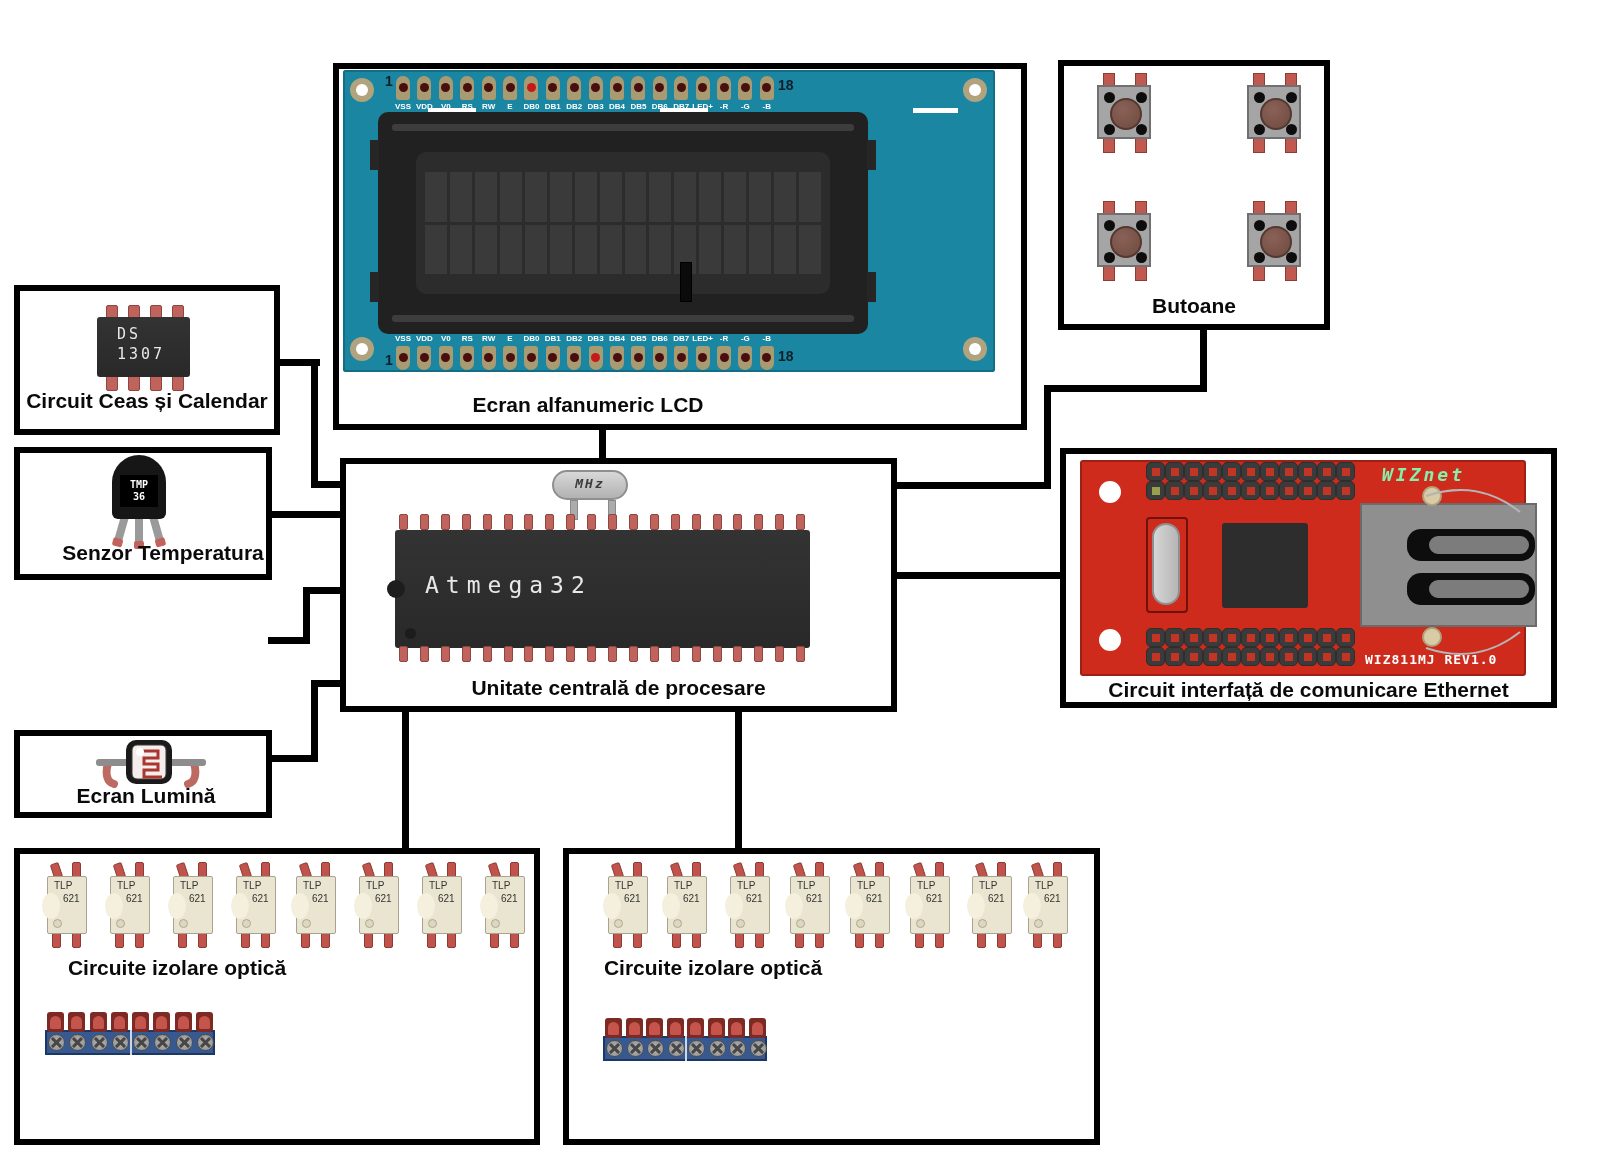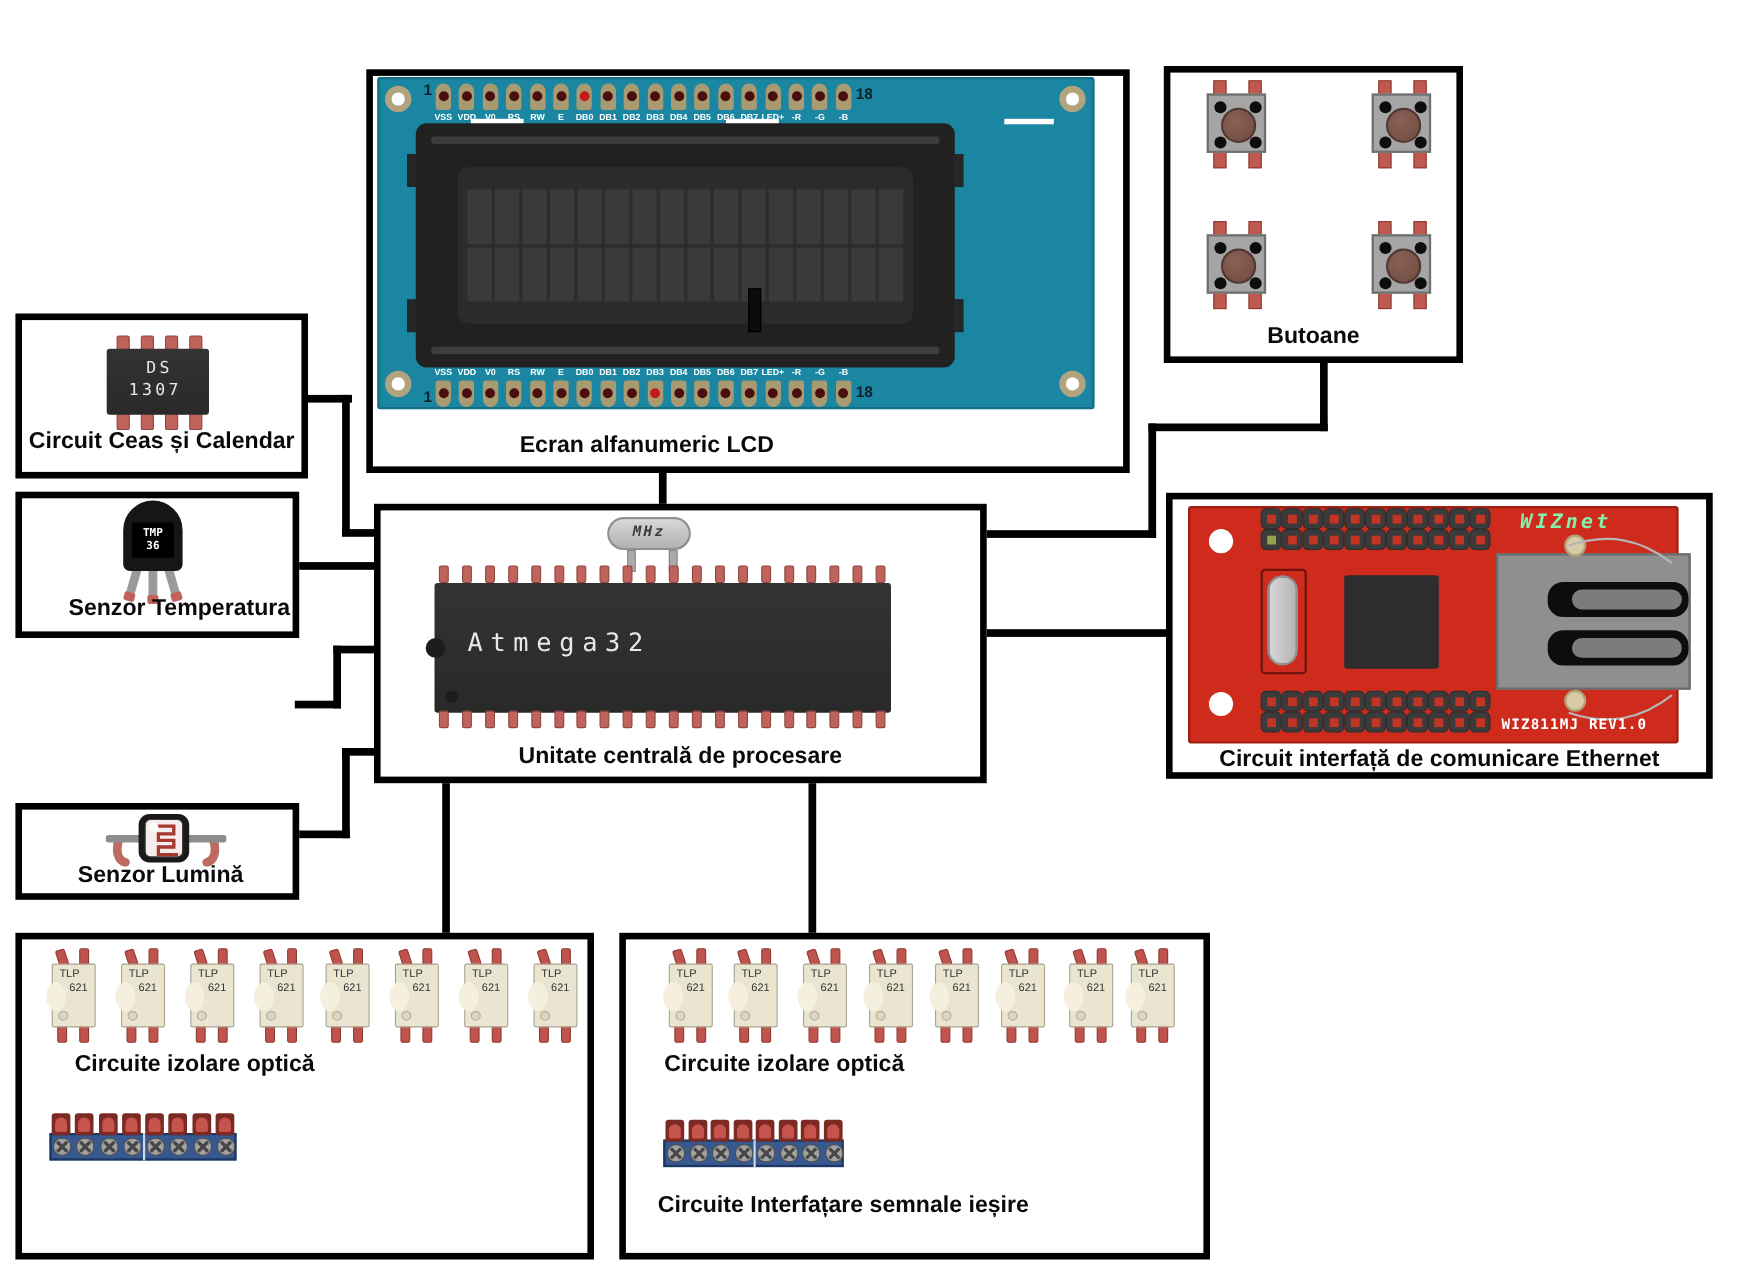--- a/index.html
+++ b/index.html
@@ -400,21 +400,21 @@
         <div class="cpin" style="left: 86px; top: 14px; width: 12px;"></div>
         <div class="cpin" style="left: 86px; top: 84px; width: 12px;"></div>
         <div class="cpin" style="left: 108px; top: 14px; width: 12px;"></div>
         <div class="cpin" style="left: 108px; top: 84px; width: 12px;"></div>
         <div class="cpin" style="left: 130px; top: 14px; width: 12px;"></div>
         <div class="cpin" style="left: 130px; top: 84px; width: 12px;"></div>
         <div class="cpin" style="left: 152px; top: 14px; width: 12px;"></div>
         <div class="cpin" style="left: 152px; top: 84px; width: 12px;"></div>
       </div>
     <div class="chipbody" style="left:77px;top:26px;width:93px;height:60px;">
-      <div class="chiptext mono" style="left:20px;top:8px;font-size:15px;letter-spacing:3px;margin-left:16px;">DS</div>
+      <div class="chiptext mono" style="left:20px;top:8px;font-size:15px;letter-spacing:3px;">DS</div>
       <div class="chiptext mono" style="left:20px;top:28px;font-size:15px;letter-spacing:3px;">1307</div>
     </div>
     <div class="lbl" style="left:0;top:98px;width:254px;">Circuit Ceas și Calendar</div>
   </div>
 
   <div class="box" style="left:14px;top:447px;width:258px;height:133px;">
     <div style="position:absolute;left:92px;top:2px;width:54px;height:94px;">
       <div class="leg" style="left:6px;top:58px;transform:rotate(16deg);"></div>
       <div class="leg" style="left:23px;top:60px;"></div>
       <div class="leg" style="left:40px;top:58px;transform:rotate(-16deg);"></div>
@@ -429,21 +429,21 @@
   <div class="box" style="left:14px;top:730px;width:258px;height:88px;">
     <svg style="position:absolute;left:76px;top:2px;" width="110" height="50" viewBox="0 0 110 50">
       <path d="M12 25 C 9 36, 11 44, 18 46" stroke="#bd6a63" stroke-width="8" fill="none" stroke-linecap="round"></path>
       <path d="M98 25 C 101 36, 99 44, 92 46" stroke="#bd6a63" stroke-width="8" fill="none" stroke-linecap="round"></path>
       <rect x="0" y="21" width="110" height="7" rx="3" fill="#8d8d8d"></rect>
       <rect x="30" y="2" width="46" height="44" rx="10" fill="#1a1a1a"></rect>
       <rect x="36" y="7" width="34" height="34" rx="5" fill="#f5ecec" stroke="#3a3a3a"></rect>
       <path d="M44 13 h18 v7 h-14 v6 h14 v6 h-14 v7 h18" stroke="#a8372f" stroke-width="3" fill="none"></path>
       <circle cx="44" cy="14" r="4" fill="#ffffff"></circle>
     </svg>
-    <div class="lbl" style="left:0;top:48px;width:252px;">Senzor Lumină</div>
+    <div class="lbl" style="left:0;top:48px;width:252px;">Ecran Lumină</div>
   </div>
 
   <div class="box" style="left:340px;top:458px;width:557px;height:254px;">
     <div class="crystal mono" style="left:206px;top:6px;">MHz</div>
     <div class="xleg" style="left:224px;top:36px;"></div>
     <div class="xleg" style="left:262px;top:36px;"></div>
     <div id="cpu-chip" style="position:absolute;left:49px;top:50px;width:415px;height:150px;">
       <div class="chipbody" style="left:0;top:16px;width:415px;height:118px;">
         <div style="position:absolute;left:-8px;top:50px;width:18px;height:18px;border-radius:50%;background:#1d1d1d;"></div>
         <div style="position:absolute;left:10px;top:98px;width:11px;height:11px;border-radius:50%;background:#1c1c1c;"></div>
@@ -832,16 +832,15 @@
           <div class="tbar a"></div>
           <div class="tbar b"></div>
         </div>
         <div class="tclip" style="left: 145.5px;"></div>
         <div class="tscrew" style="left: 146.5px;">
           <div class="tbar a"></div>
           <div class="tbar b"></div>
         </div>
         <div class="tdivider" style="left: 82px;"></div>
       </div>
-    <div class="lbl" style="left:29px;top:230px;width:324px;">Circuite Interfațare semnale ieșire</div>
   </div>
 
 </div>
 
 </body></html>

